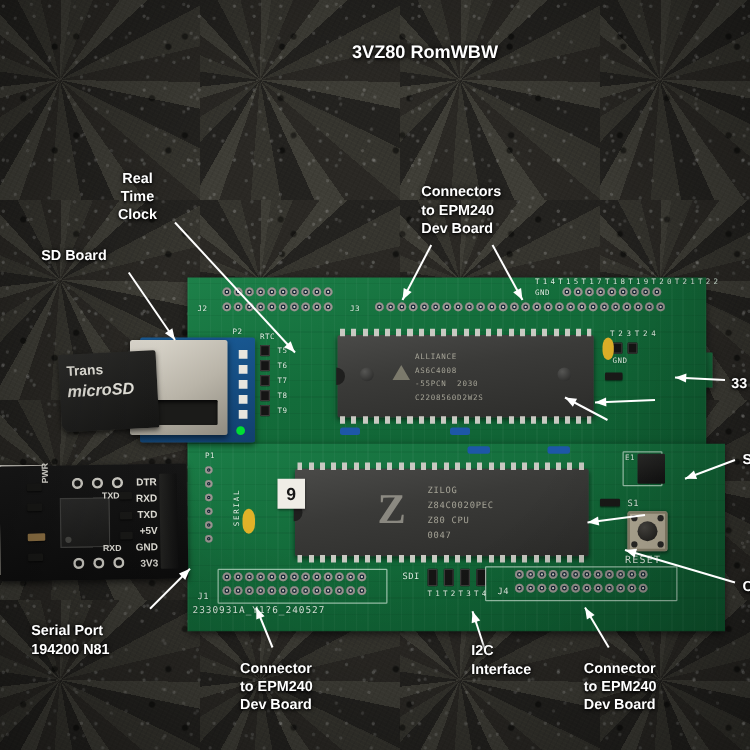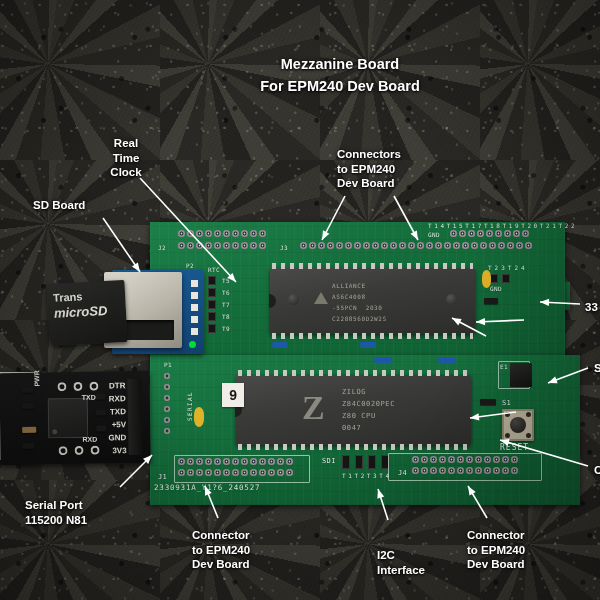--- a/index.html
+++ b/index.html
@@ -489,36 +489,35 @@
         <polygon points="500,440 509.65120548019274,439.09765152014455 507.6111132648674,446.00257901816866"></polygon>
         <line x1="524" y1="320" x2="476" y2="322"></line>
         <polygon points="476,322 484.84232769686736,318.0284460344579 485.142067618795,325.2222041607228"></polygon>
         <line x1="516" y1="412" x2="470" y2="418"></line>
         <polygon points="470,418 478.45878263803206,413.2661858631197 479.39002476331996,420.4057088236605"></polygon>
         <line x1="486" y1="336" x2="452" y2="318"></line>
         <polygon points="452,318 461.63848704063207,319.0293529849219 458.269695453615,325.3926259826207"></polygon>
       </g>
   </svg>
 
-  <div class="anno title" style="left:200px;top:54px;width:280px;">Mezzanine Board</div>
-  <div class="anno title" style="left:200px;top:76px;width:280px;">For EPM240 Dev Board</div>
-
-  <div class="anno ctr" style="left:90px;top:136px;width:72px;">Real
+  <div class="anno title" style="left:200px;top:32px;width:280px;">3VZ80 RomWBW</div>
+
+  <div class="anno ctr" style="left:74px;top:136px;width:72px;">Real
 Time
 Clock</div>
   <div class="anno" style="left:33px;top:198px;">SD Board</div>
   <div class="anno" style="left:337px;top:147px;">Connectors
 to EPM240
 Dev Board</div>
   <div class="anno" style="left:25px;top:498px;">Serial Port
-115200 N81</div>
+194200 N81</div>
   <div class="anno" style="left:192px;top:528px;">Connector
 to EPM240
 Dev Board</div>
-  <div class="anno" style="left:377px;top:548px;">I2C
+  <div class="anno" style="left:377px;top:514px;">I2C
 Interface</div>
   <div class="anno" style="left:467px;top:528px;">Connector
 to EPM240
 Dev Board</div>
   <div class="anno" style="left:585px;top:300px;">33</div>
   <div class="anno" style="left:594px;top:361px;">S</div>
   <div class="anno" style="left:594px;top:463px;">C</div>
 
 </div>
 

